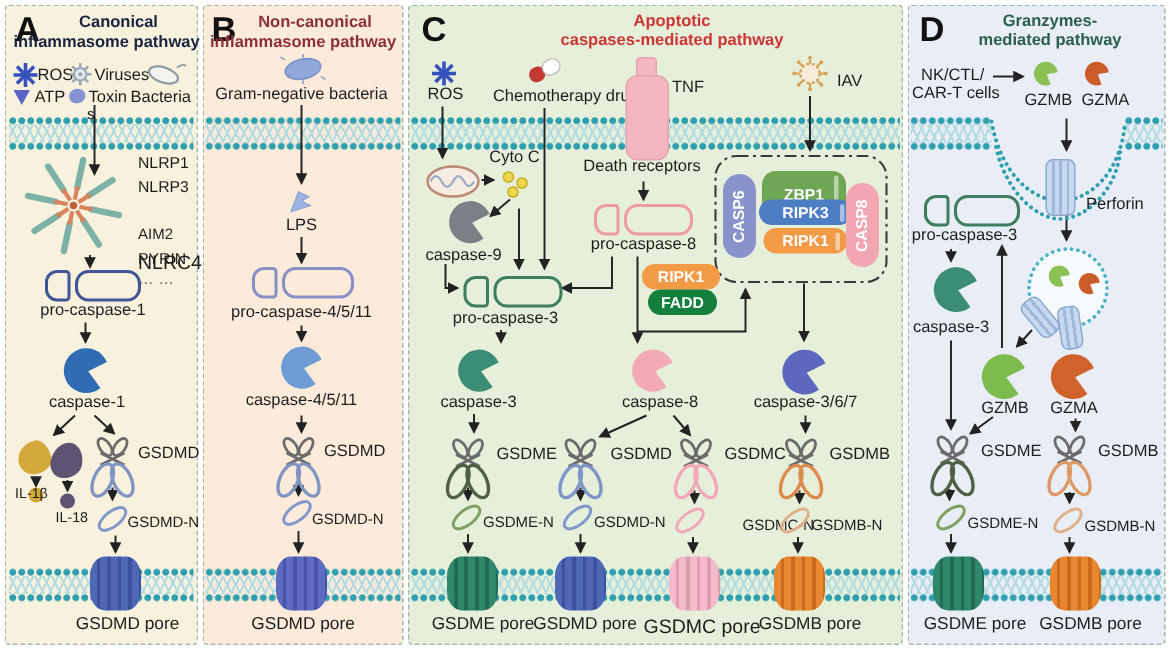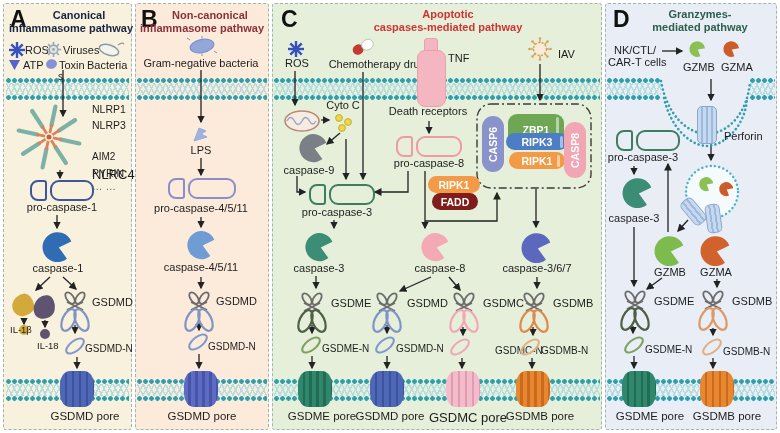--- a/index.html
+++ b/index.html
@@ -396,21 +396,21 @@
     </svg>
   <div class="lbl ctr" style="left:319px;top:262px;">caspase-3</div>
 
   <div class="lbl ctr" style="left:428px;top:105px;">Death receptors</div>
   <div class="propill" style="left:396px;top:136px;--c:#f09aa8;">
       <span class="cap"></span>
       <span class="bod" style="width:42px;"></span>
     </div>
   <div class="lbl ctr" style="left:429px;top:157px;">pro-caspase-8</div>
   <div class="cpill" style="left:428px;top:176px;width:52px;height:17px;background:#f39a46;">RIPK1</div>
-  <div class="cpill" style="left:432px;top:193px;width:46px;height:17px;background:#7f1d1d;">FADD</div>
+  <div class="cpill" style="left:432px;top:193px;width:46px;height:17px;background:#15803d;">FADD</div>
 
   <div class="cpill vp" style="left:482px;top:116px;width:22px;height:56px;background:#8a92cc;">CASP6</div>
   <div class="cpill" style="left:508px;top:114px;width:56px;height:32px;background:#6fa653;">
       <span>ZBP1</span>
       <i class="bar"></i>
     </div>
   <div class="cpill" style="left:506px;top:133px;width:62px;height:17px;background:#4d7ec4;justify-content:center;">
       <span>RIPK3</span>
       <i class="bar"></i>
     </div>

